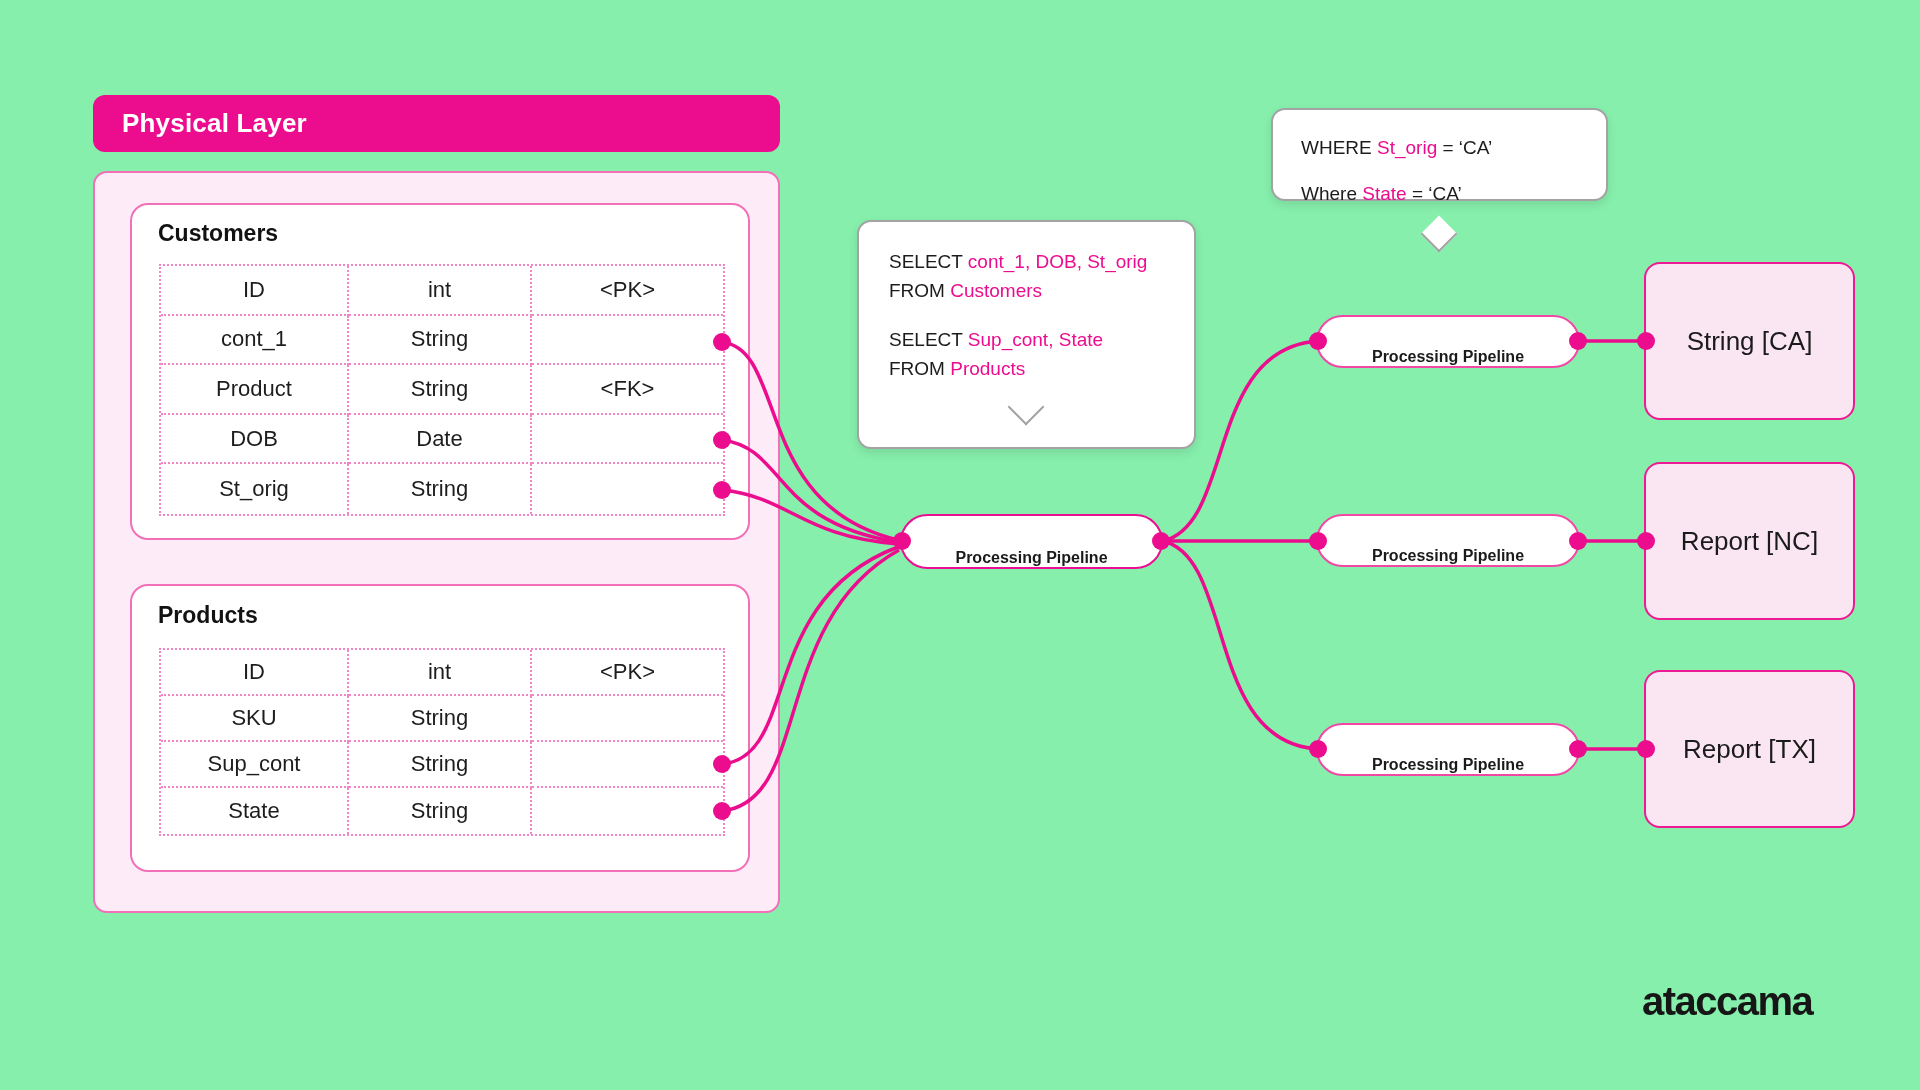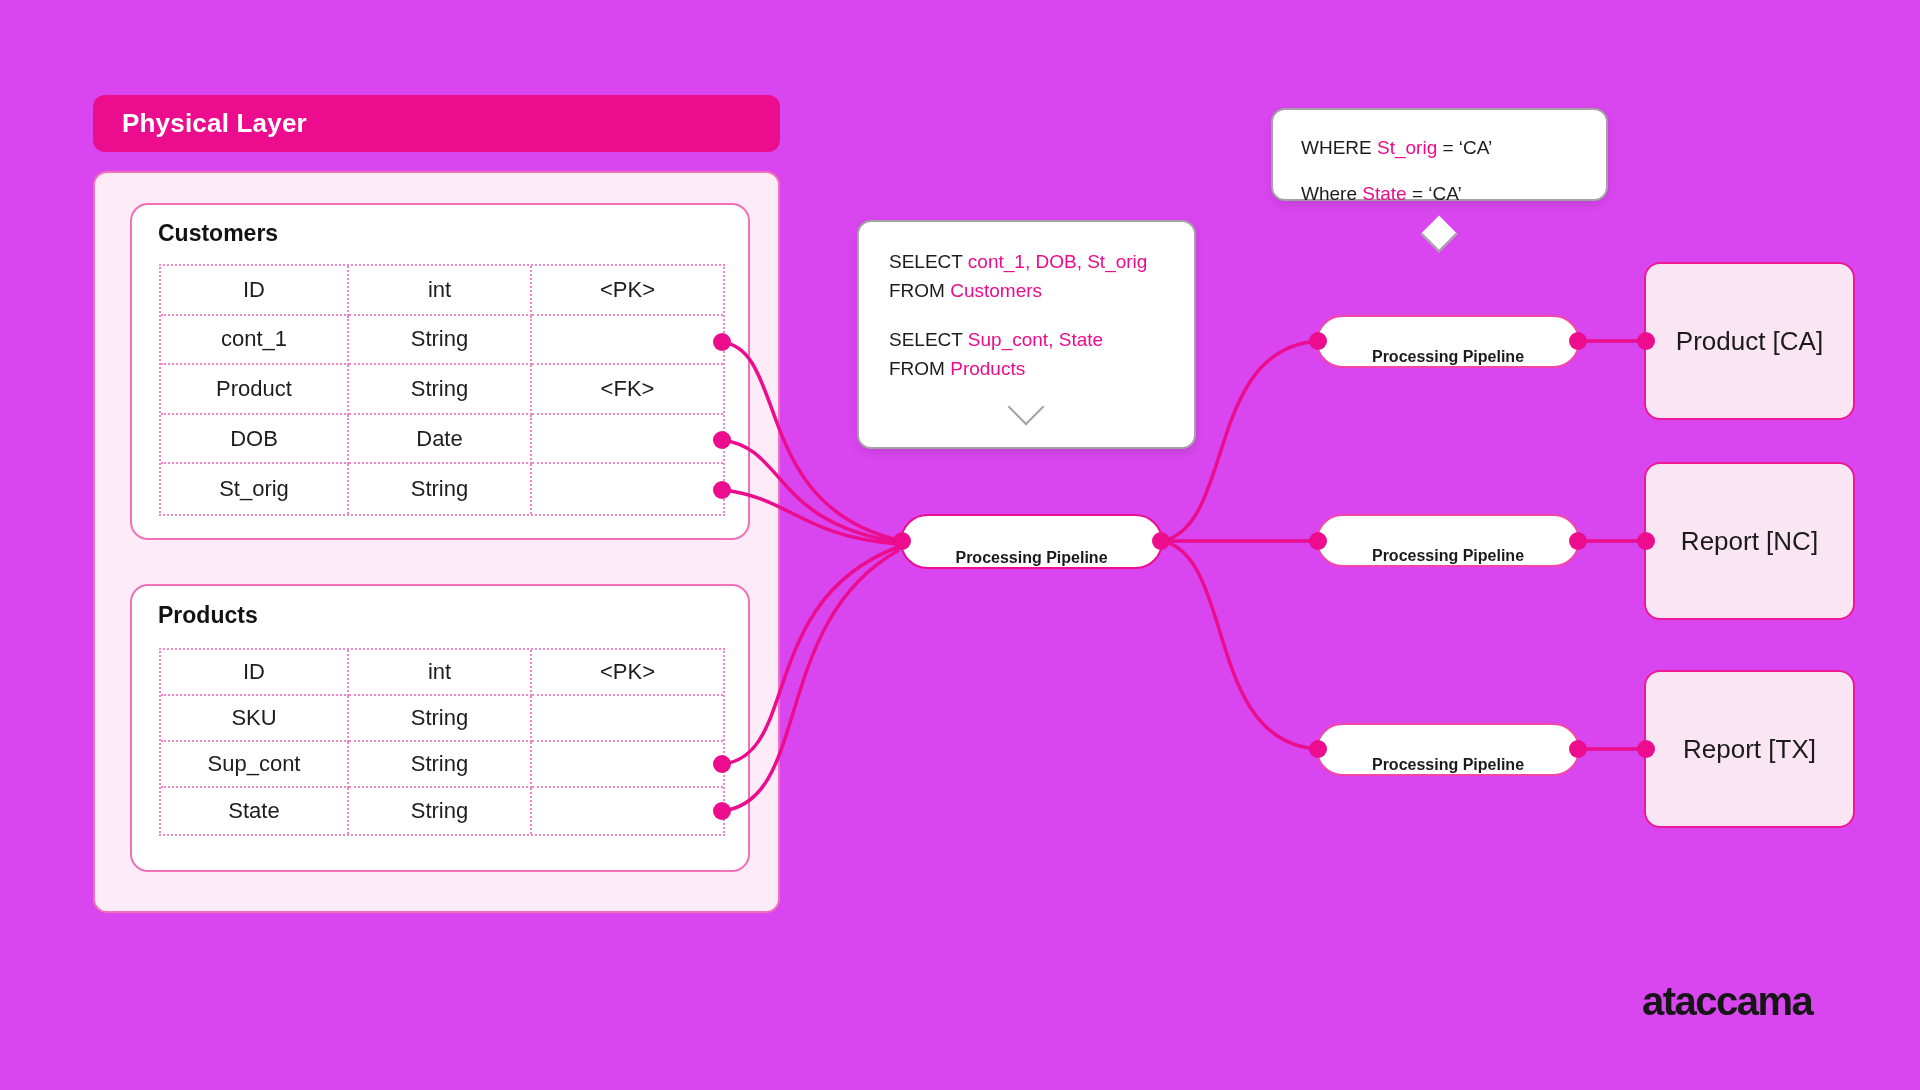--- a/index.html
+++ b/index.html
@@ -1,19 +1,19 @@
 <!DOCTYPE html>
 <html><head>
 <meta charset="utf-8">
 <style>
   * { margin:0; padding:0; box-sizing:border-box; }
   html,body { background:#f5f4f5; }
   #canvas {
     position:relative; width:1920px; height:1090px;
-    background:#d946ef; overflow:hidden;
+    background:#86efac; overflow:hidden;
     font-family:"Liberation Sans", sans-serif; color:#1c1c1c;
   }
   
   .banner {
     position:absolute; left:93px; top:95px; width:687px; height:57px;
     background:#EB0D8E; border-radius:12px;
     display:flex; align-items:center; padding-left:29px;
     color:#ffffff; font-size:26px; font-weight:700; letter-spacing:.2px;
   }
   .layer-container {
@@ -147,21 +147,21 @@
     <span>Processing Pipeline</span>
   </div>
   <div class="pill right" id="pipeline-nc">
     <span>Processing Pipeline</span>
   </div>
   <div class="pill right" id="pipeline-tx">
     <span>Processing Pipeline</span>
   </div>
 
   <div class="report" id="report-ca">
-    <span>Product [CA]</span>
+    <span>String [CA]</span>
   </div>
   <div class="report" id="report-nc">
     <span>Report [NC]</span>
   </div>
   <div class="report" id="report-tx">
     <span>Report [TX]</span>
   </div>
 
   <div class="bubble" id="sql-bubble">
     <div>

